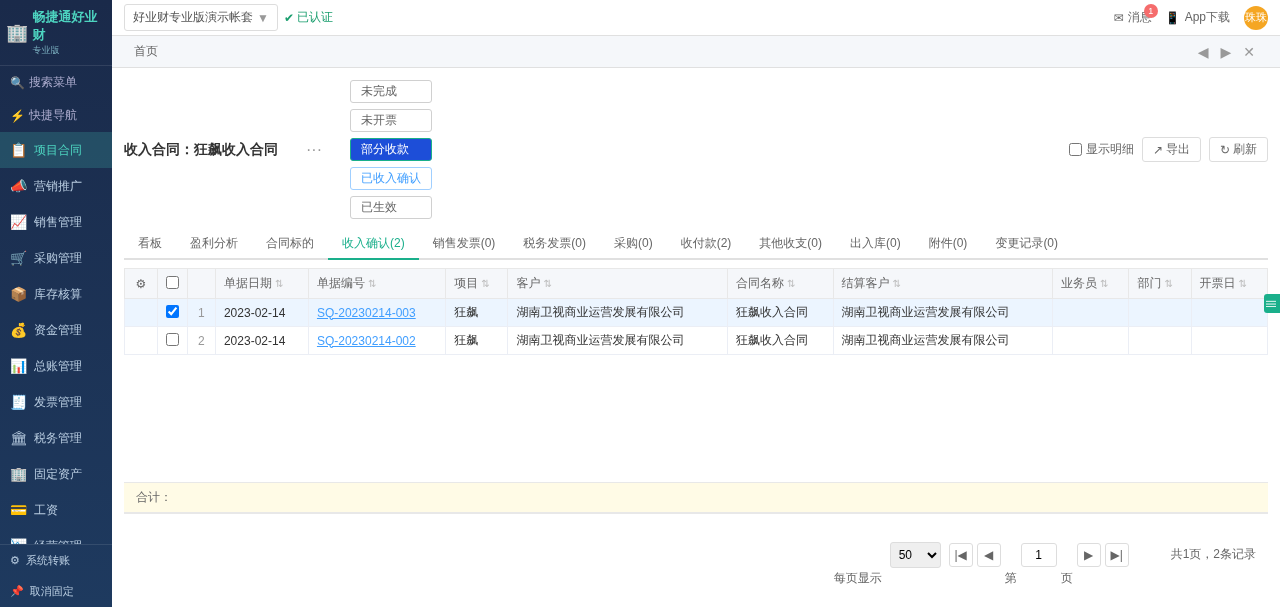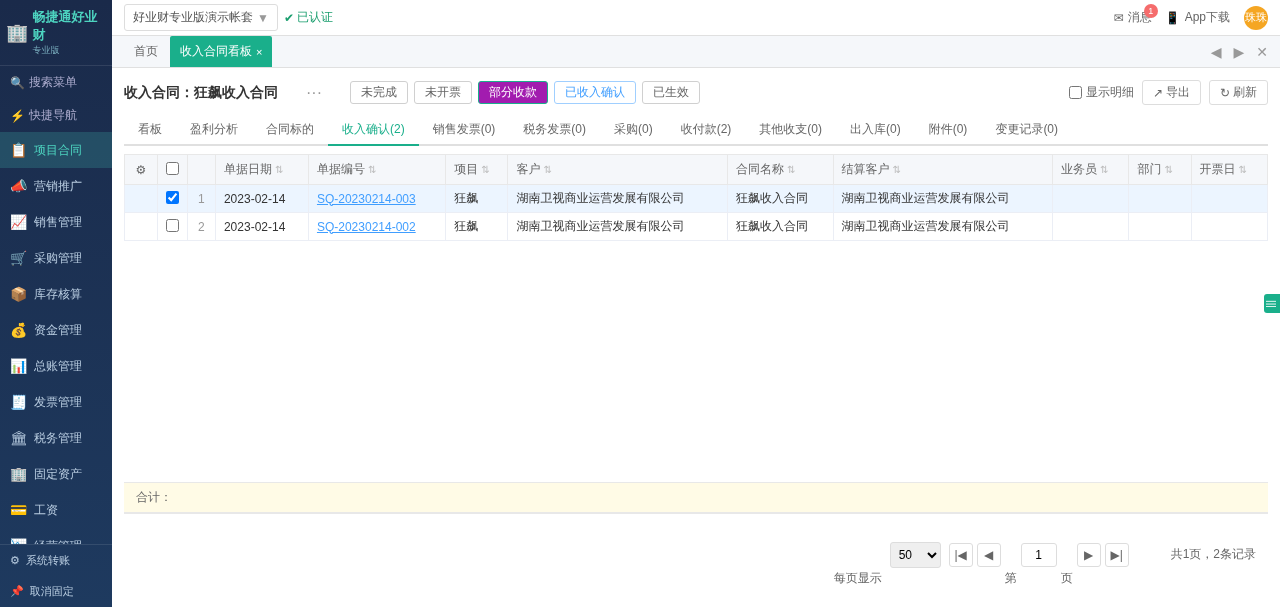--- a/index.html
+++ b/index.html
@@ -28,38 +28,38 @@
     .topbar { height: 36px; background: #fff; display: flex; align-items: center; padding: 0 12px; gap: 12px; border-bottom: 1px solid #e0e0e0; flex-shrink: 0; }
     .topbar-left { display: flex; align-items: center; gap: 6px; flex: 1; }
     .topbar-company { display: flex; align-items: center; gap: 4px; color: #555; font-size: 12px; border: 1px solid #ddd; padding: 4px 8px; border-radius: 3px; cursor: pointer; }
     .topbar-verified { color: #1a9e6e; font-size: 12px; display: flex; align-items: center; gap: 3px; }
     .topbar-right { display: flex; align-items: center; gap: 14px; }
     .topbar-btn { display: flex; align-items: center; gap: 4px; color: #666; font-size: 12px; cursor: pointer; position: relative; }
     .badge { background: #f56c6c; color: #fff; border-radius: 50%; width: 14px; height: 14px; font-size: 9px; display: flex; align-items: center; justify-content: center; position: absolute; top: -5px; right: -6px; }
     .topbar-avatar { width: 24px; height: 24px; border-radius: 50%; background: #f5a623; color: #fff; display: flex; align-items: center; justify-content: center; font-size: 11px; }
 
     
-    .tabbar { height: 32px; background: #f5f7fa; display: flex; align-items: center; padding: 0 0 0 12px; border-bottom: 1px solid #e0e0e0; flex-shrink: 0; gap: 2px; }
+    .tabbar { height: 32px; background: #f5f7fa; display: flex; align-items: center; padding: 0 13px 0 12px; border-bottom: 1px solid #e0e0e0; flex-shrink: 0; gap: 2px; }
     .tabbar-home { color: #666; font-size: 12px; padding: 0 10px; cursor: pointer; height: 100%; display: flex; align-items: center; }
     .tabbar-tab { display: flex; align-items: center; gap: 4px; background: #1aaf8b; color: #fff; padding: 0 10px; height: 100%; font-size: 12px; cursor: pointer; border-radius: 2px 2px 0 0; }
     .tabbar-tab .close { cursor: pointer; font-size: 11px; }
     .tabbar-nav { margin-left: auto; display: flex; align-items: center; gap: 4px; padding-right: 8px; color: #999; }
     .tabbar-nav span { cursor: pointer; font-size: 14px; padding: 2px 4px; }
 
     
     .content { flex: 1; background: #fff; overflow: hidden; display: flex; flex-direction: column; padding: 12px; }
 
     
     .contract-header { display: flex; align-items: center; gap: 24px; margin-bottom: 10px; }
     .contract-title { font-size: 14px; font-weight: bold; color: #333; }
     .contract-more { color: #999; cursor: pointer; font-size: 16px; padding: 0 4px; }
-    .status-tags { display: flex; gap: 6px; }
+    .status-tags { display: flex; gap: 6px; flex-direction: column; }
     .status-tag { padding: 2px 10px; border-radius: 3px; font-size: 12px; cursor: pointer; border: 1px solid #ddd; }
     .status-tag.default { background: #fff; color: #666; border-color: #d0d0d0; }
-    .status-tag.success { background: #a21caf; color: #fff; border-color: #1aaf8b; }
+    .status-tag.success { background: #1d4ed8; color: #fff; border-color: #1aaf8b; }
     .status-tag.info { background: #fff; color: #409eff; border-color: #a0cfff; }
     .contract-actions { margin-left: auto; display: flex; gap: 8px; }
     .action-btn { display: flex; align-items: center; gap: 3px; padding: 3px 10px; border: 1px solid #ddd; border-radius: 3px; background: #fff; color: #666; font-size: 12px; cursor: pointer; }
     .show-detail { display: flex; align-items: center; gap: 4px; color: #666; font-size: 12px; }
     .show-detail input[type=checkbox] { cursor: pointer; }
 
     
     .subtabs { display: flex; border-bottom: 2px solid #e0e0e0; margin-bottom: 8px; flex-shrink: 0; }
     .subtab { padding: 6px 14px; font-size: 12px; color: #666; cursor: pointer; border-bottom: 2px solid transparent; margin-bottom: -2px; white-space: nowrap; }
     .subtab.active { color: #1aaf8b; border-bottom-color: #1aaf8b; font-weight: normal; }
@@ -209,24 +209,20 @@
         <div class="topbar-avatar">
           <span>珠珠</span>
         </div>
       </div>
     </div>
   </div>
 
   <div class="tabbar">
     <div class="tabbar-home">
       <span>首页</span>
-    </div>
-    <div class="tabbar-tab">
-      <span>收入合同看板</span>
-      <span class="close">×</span>
     </div>
     <div class="tabbar-nav">
       <span>◀</span>
       <span>▶</span>
       <span>✕</span>
     </div>
   </div>
 
   <div class="content">
 

